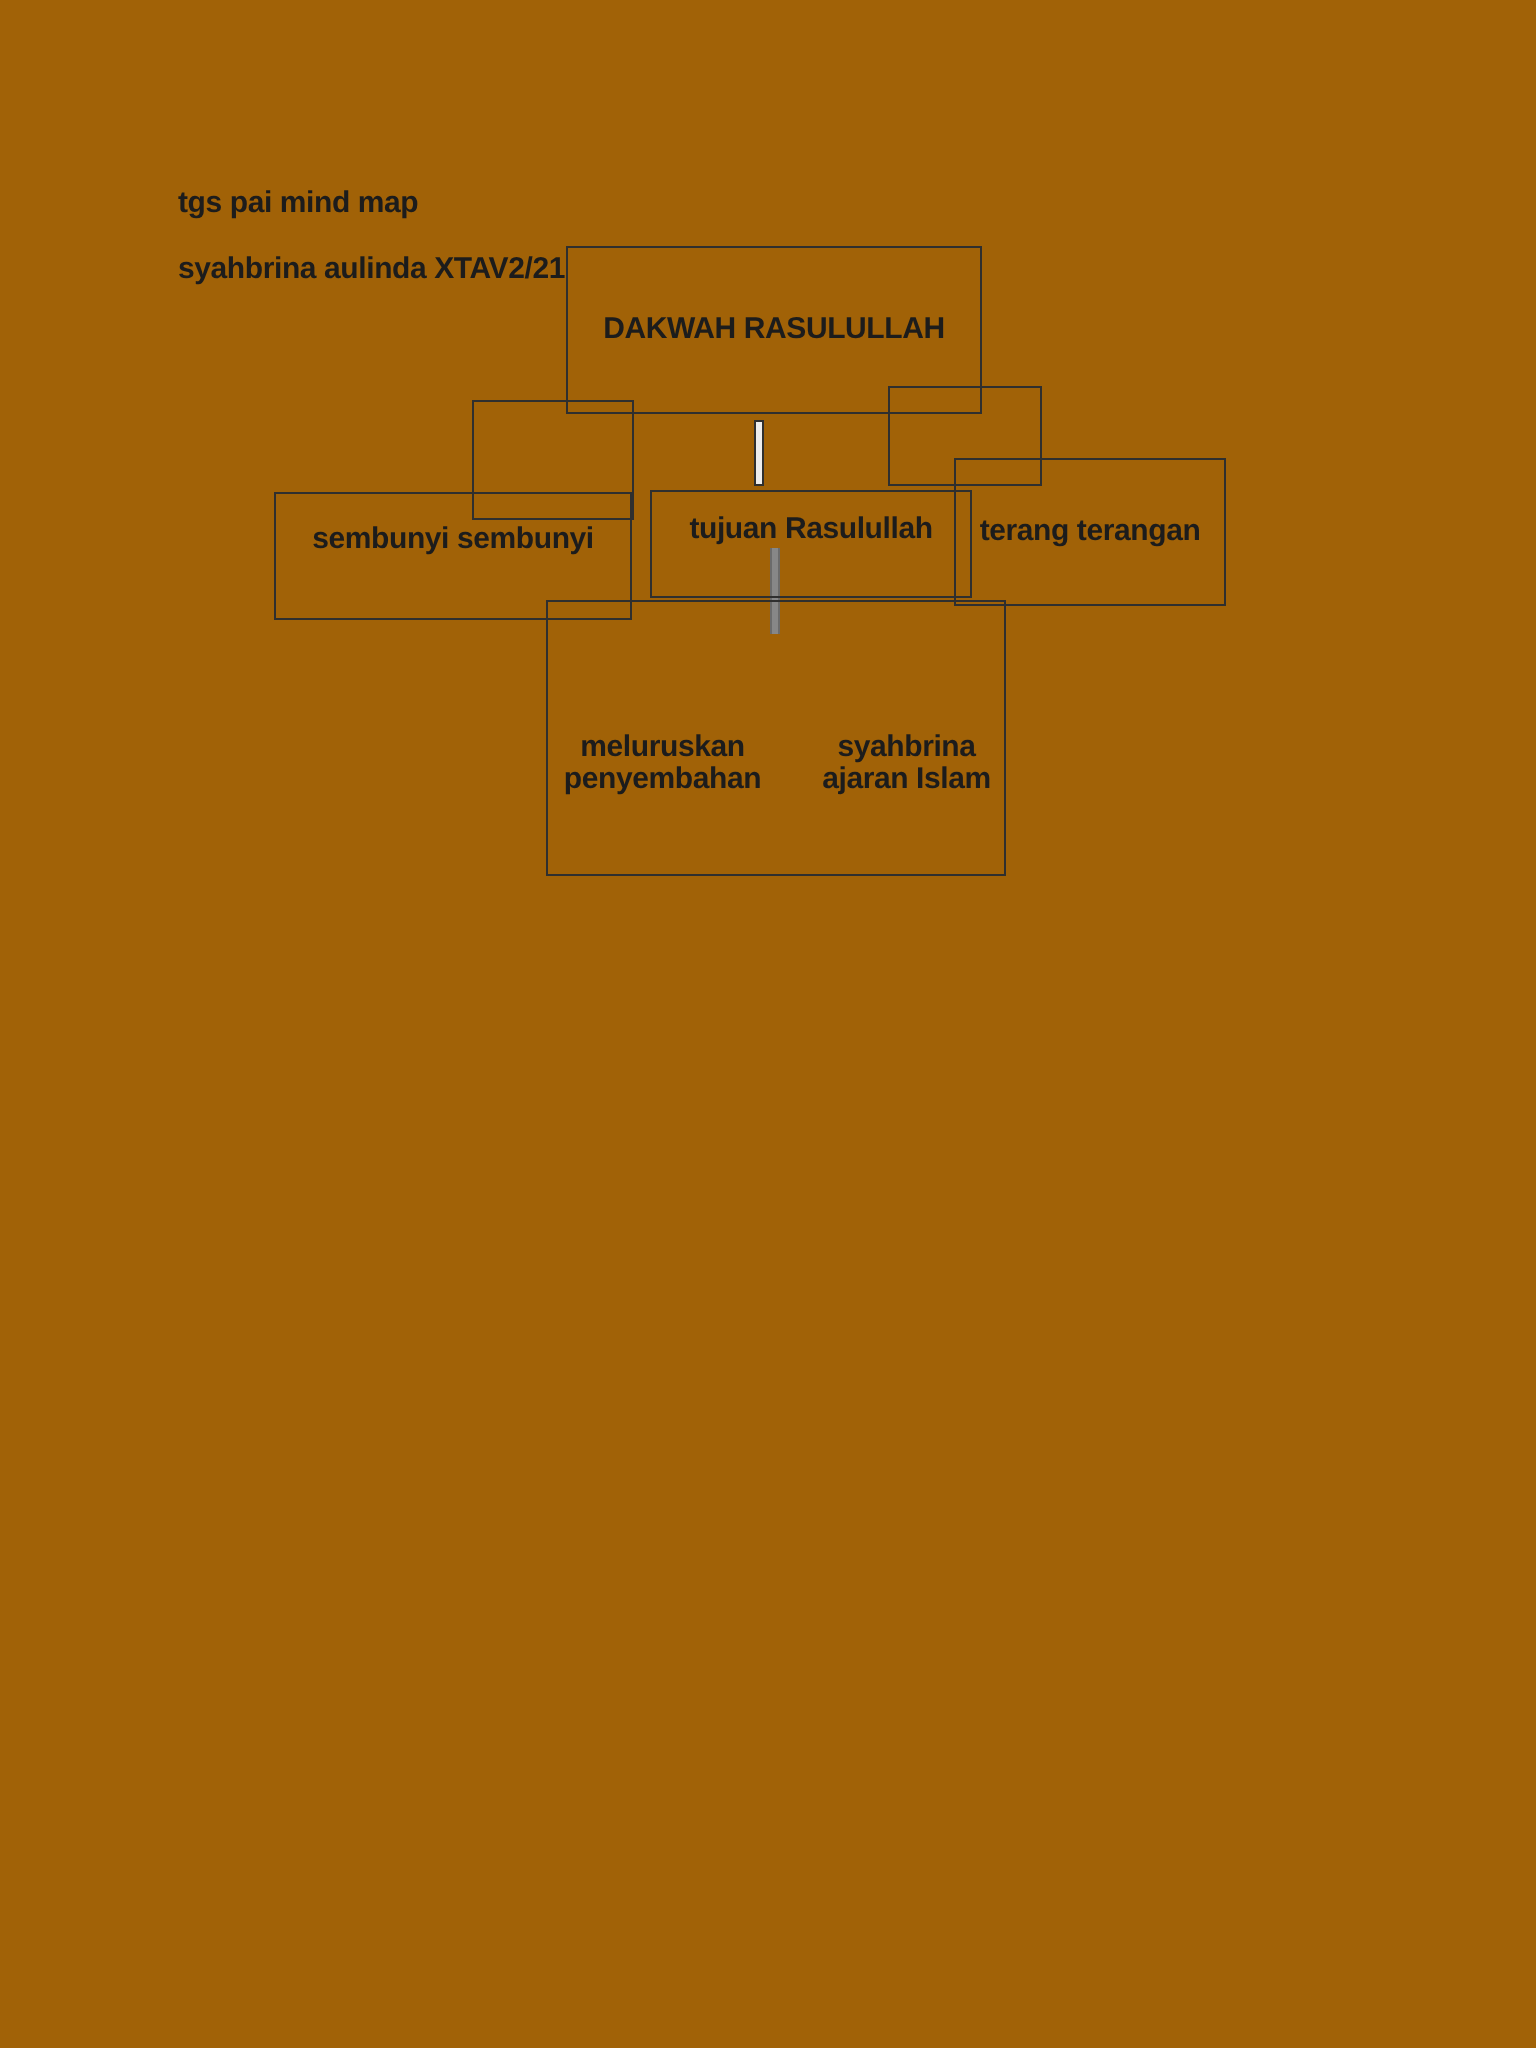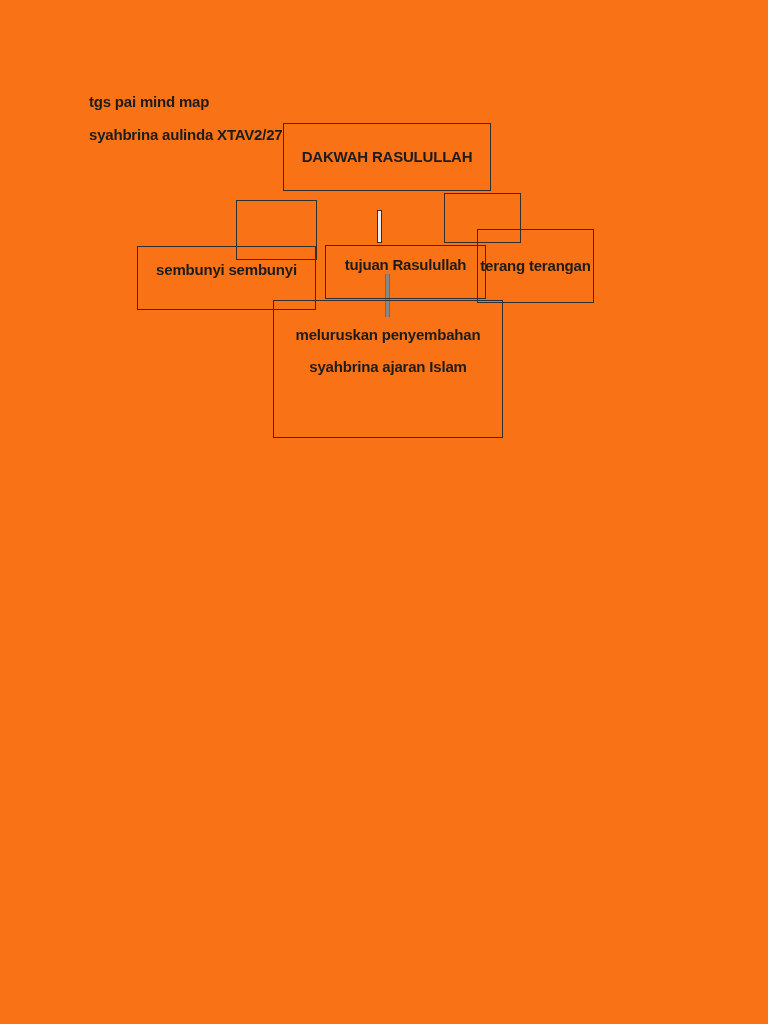--- a/index.html
+++ b/index.html
@@ -1,21 +1,21 @@
 <!DOCTYPE html>
 <html><head>
 <meta charset="utf-8">
 <style>
   * { margin: 0; padding: 0; box-sizing: border-box; }
   html, body { background: #ffffff; }
   .page {
     position: relative;
     width: 768px;
     height: 1024px;
-    background: #f97316;
+    background: #a16207;
     font-family: "Liberation Sans", sans-serif;
     color: #1c1c1c;
     overflow: hidden;
   }
   .hdr {
     position: absolute;
     left: 89px;
     font-size: 15px;
     font-weight: 700;
     letter-spacing: -0.2px;
@@ -30,30 +30,30 @@
     display: flex;
     justify-content: center;
     align-items: center;
     font-size: 15px;
     font-weight: 700;
     letter-spacing: -0.2px;
     text-align: center;
     line-height: 16px;
     z-index: 2;
   }
-  .box-root   { left: 283px; top: 123px; width: 208px; height: 68px; }
+  .box-root   { left: 283px; top: 123px; width: 208px; height: 84px; }
   .box-sl     { left: 236px; top: 200px; width: 81px;  height: 60px; }
   .box-sr     { left: 444px; top: 193px; width: 77px;  height: 50px; }
   .box-left   { left: 137px; top: 246px; width: 179px; height: 64px;
                 align-items: flex-start; padding-top: 15px; }
   .box-center { left: 325px; top: 245px; width: 161px; height: 54px;
                 align-items: flex-start; padding-top: 11px; }
-  .box-right  { left: 477px; top: 229px; width: 117px; height: 74px; }
+  .box-right  { left: 477px; top: 229px; width: 136px; height: 74px; }
   .box-lower  { left: 273px; top: 300px; width: 230px; height: 138px;
-                flex-direction: column; justify-content: flex-start;
+                flex-direction: row; justify-content: flex-start;
                 align-items: center; padding-top: 26px; gap: 16px; }
   .conn-outline {
     position: absolute;
     left: 377px; top: 210px; width: 5px; height: 33px;
     border: 1px solid #2f2f2f;
     background: #ededed;
     z-index: 1;
   }
   .conn-gray {
     position: absolute;
@@ -63,21 +63,21 @@
     border-right: 1px solid #6b6b6b;
     z-index: 1;
   }
 </style>
 </head>
 <body>
 
 <div class="page">
 
   <div class="hdr hdr1">tgs pai mind map</div>
-  <div class="hdr hdr2">syahbrina aulinda XTAV2/27</div>
+  <div class="hdr hdr2">syahbrina aulinda XTAV2/21</div>
 
   <div class="box box-root">
     <span>DAKWAH RASULULLAH</span>
   </div>
 
   <div class="box box-sl"></div>
   <div class="box box-sr"></div>
 
   <div class="conn-outline"></div>
   <div class="conn-gray"></div>

